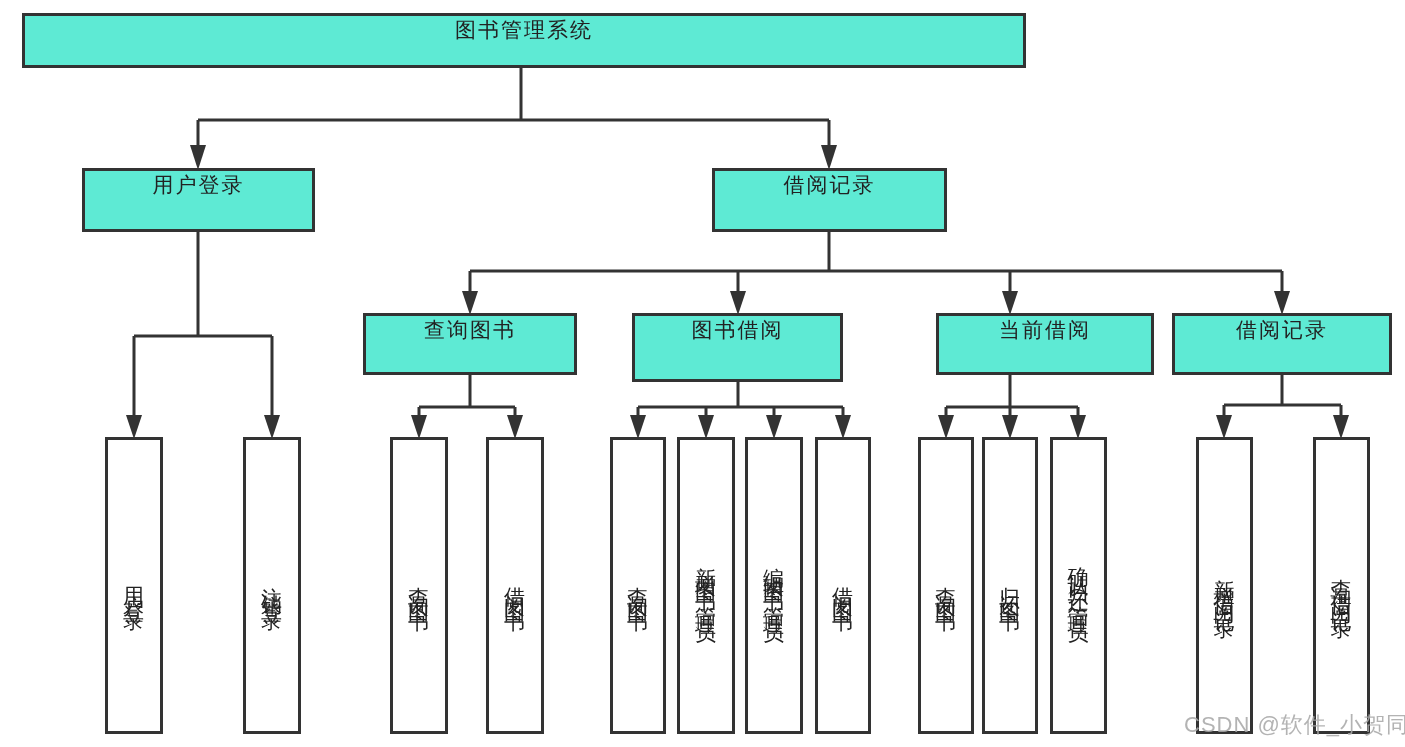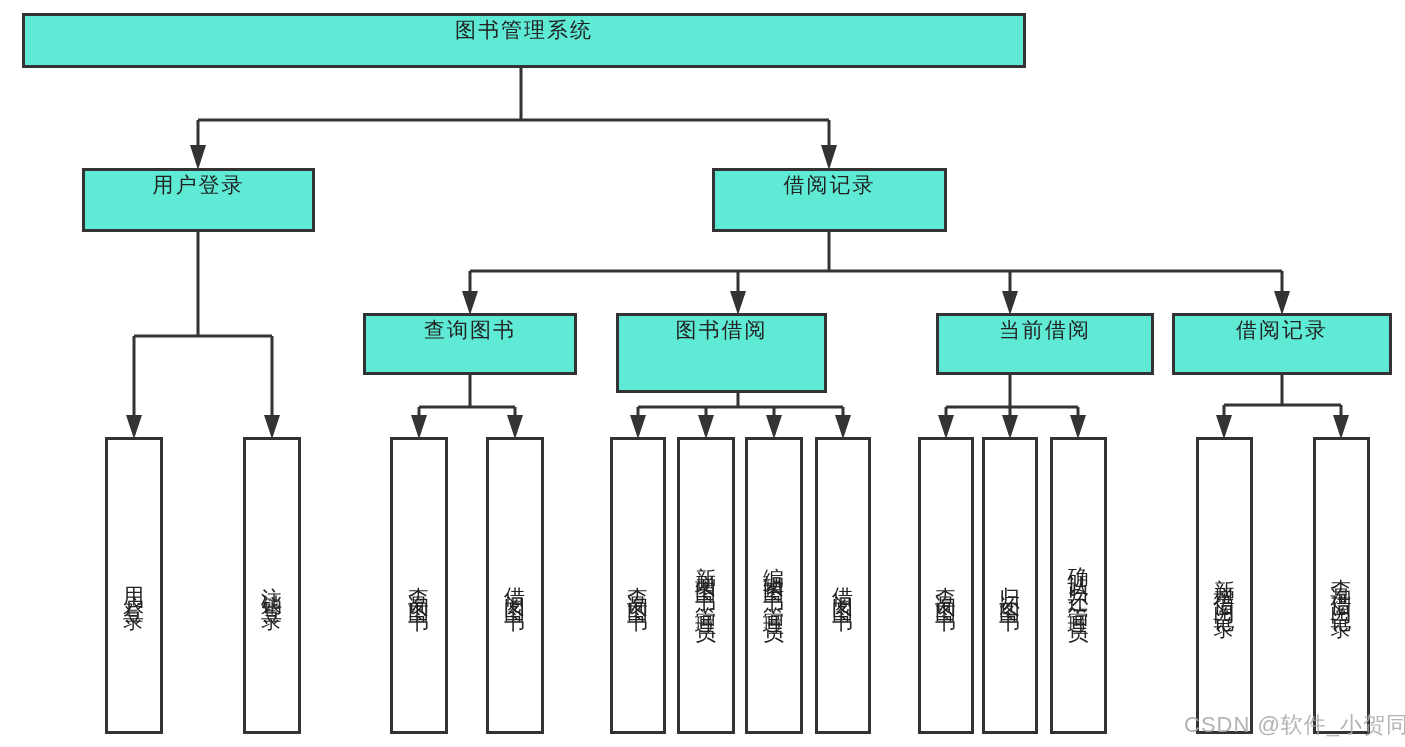--- a/index.html
+++ b/index.html
@@ -91,21 +91,21 @@
   <div class="node" style="left:82px;top:168px;width:233px;height:64px">
     <span>用户登录</span>
   </div>
   <div class="node" style="left:712px;top:168px;width:235px;height:64px">
     <span>借阅记录</span>
   </div>
 
   <div class="node" style="left:363px;top:313px;width:214px;height:62px">
     <span>查询图书</span>
   </div>
-  <div class="node" style="left:616px;top:313px;width:211px;height:80px">
+  <div class="node" style="left:632px;top:313px;width:211px;height:69px">
     <span>图书借阅</span>
   </div>
   <div class="node" style="left:936px;top:313px;width:218px;height:62px">
     <span>当前借阅</span>
   </div>
   <div class="node" style="left:1172px;top:313px;width:220px;height:62px">
     <span>借阅记录</span>
   </div>
 
   <div class="leaf" style="left:105px;width:58px">

